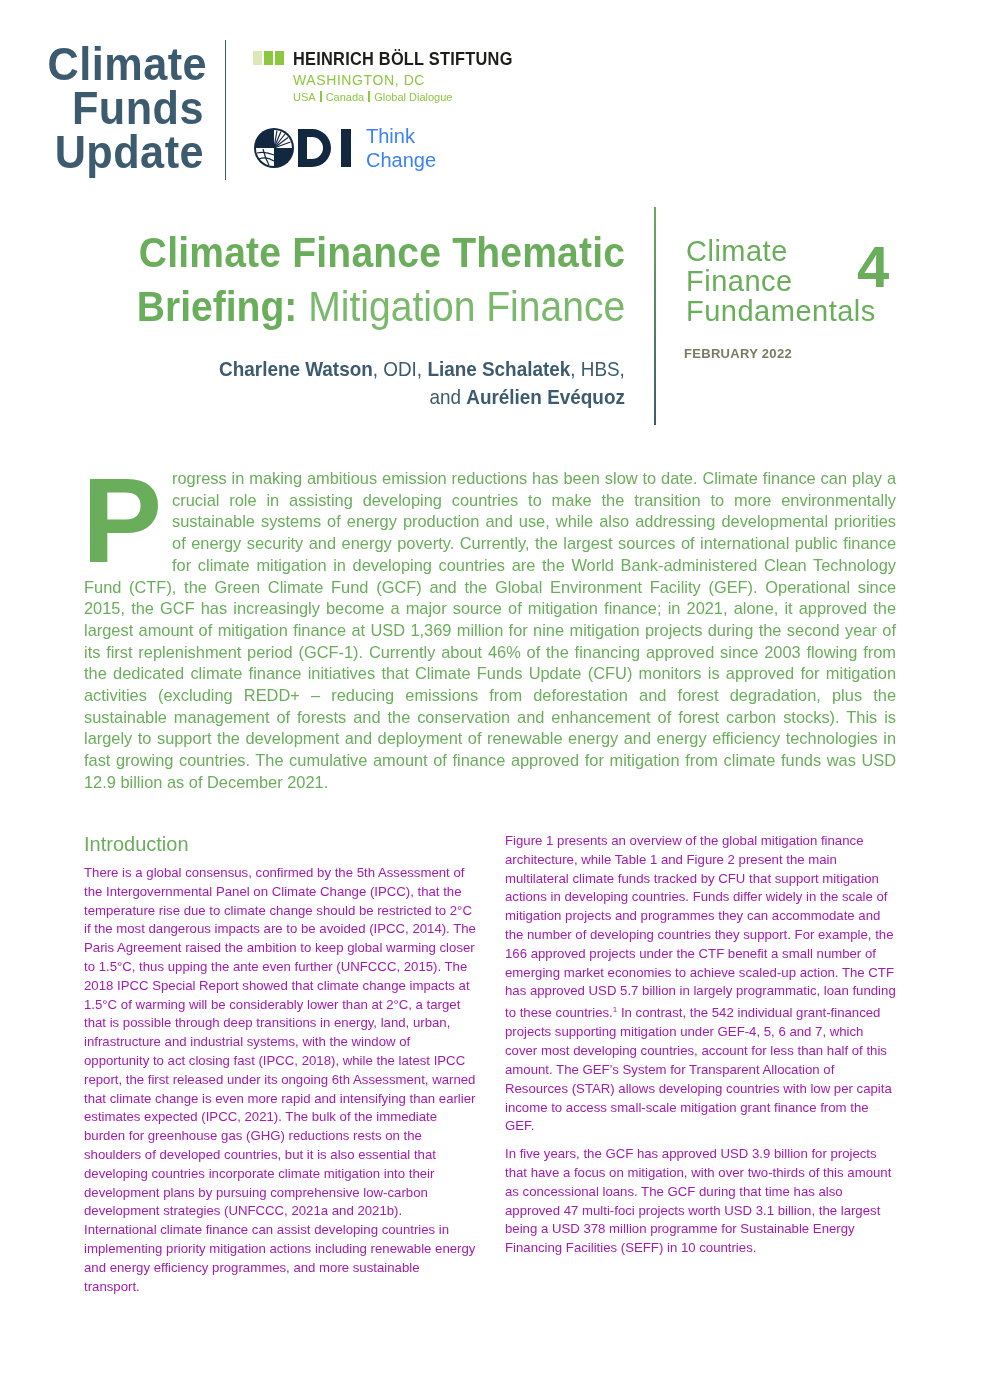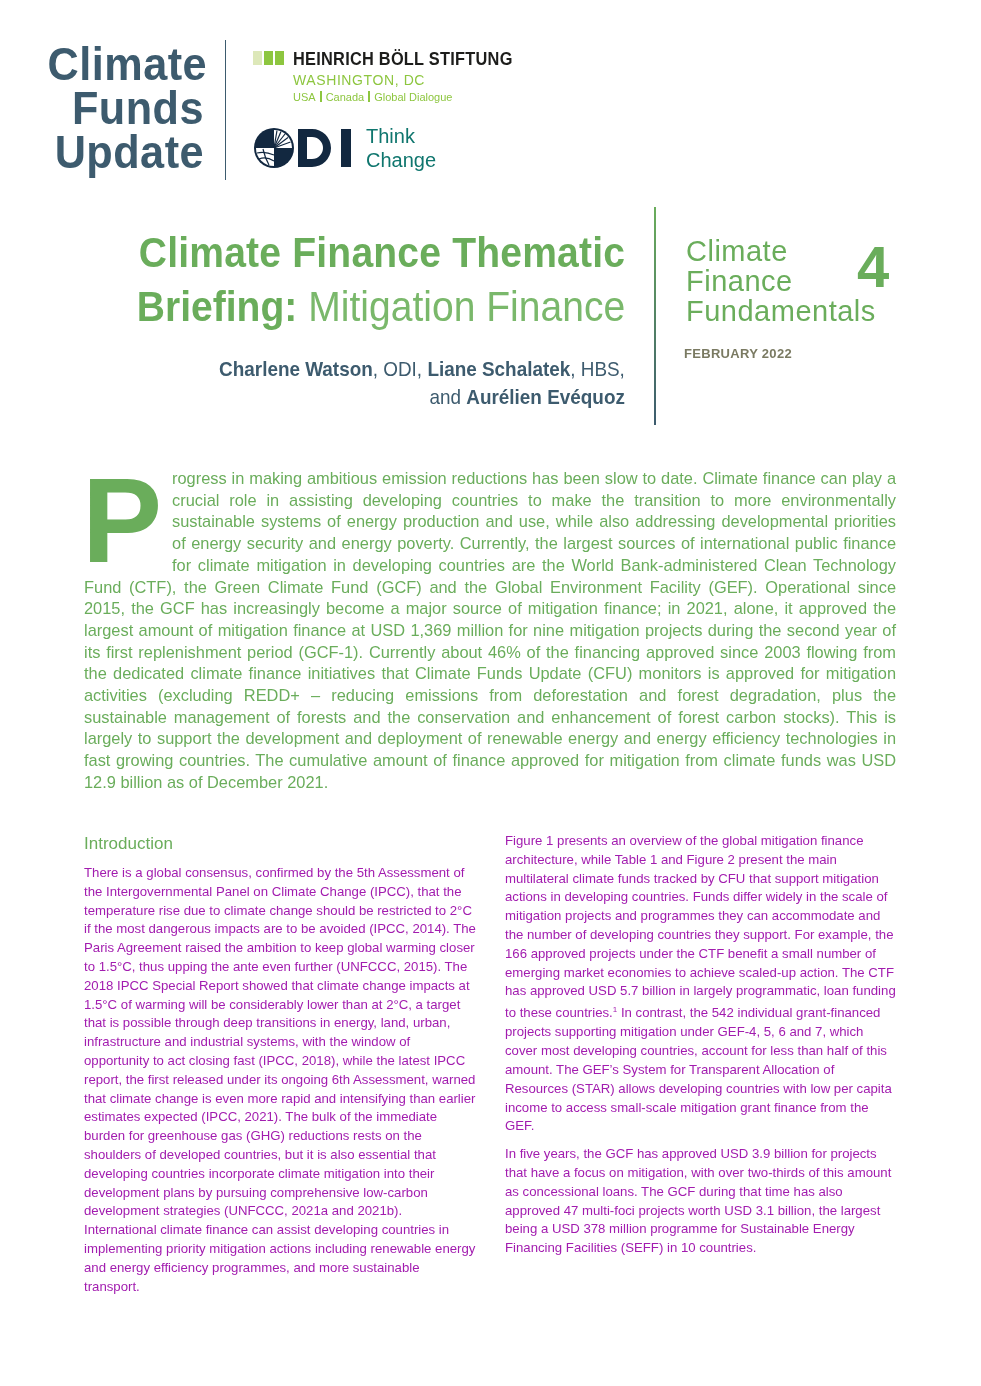--- a/index.html
+++ b/index.html
@@ -15,21 +15,21 @@
   .hbs { position: absolute; left: 253px; top: 48px; }
   .hbs-bars { position: absolute; left: 0; top: 3px; display: flex; gap: 2px; }
   .hbs-bars span { display: block; width: 9px; height: 14px; }
   .hbs-name { position: absolute; left: 40px; top: 0; white-space: nowrap; font-weight: 700; font-size: 19px; color: #1d1d1b; letter-spacing: 0.3px; transform: scaleX(0.86); transform-origin: left top; }
   .hbs-city { position: absolute; left: 40px; top: 24px; white-space: nowrap; font-weight: 400; font-size: 14px; color: #8dc63f; letter-spacing: 0.6px; }
   .hbs-regions { position: absolute; left: 40px; top: 43px; white-space: nowrap; font-size: 11px; color: #8dc63f; }
   .hbs-regions .sep { display: inline-block; width: 2px; height: 11px; background: #8dc63f; margin: 0 4px; vertical-align: -1px; }
 
   .odi { position: absolute; left: 253px; top: 125px; height: 44px; }
   .odi-mark { position: absolute; left: 0; top: 2px; }
-  .odi-think { position: absolute; left: 113px; top: -1px; font-size: 20px; line-height: 24px; color: #0f766e; white-space: nowrap; }
+  .odi-think { position: absolute; left: 113px; top: -1px; font-size: 20px; line-height: 24px; color: #3b82f6; white-space: nowrap; }
 
   
   .title { position: absolute; right: 356px; top: 226px; text-align: right; color: #6aad5b; white-space: nowrap; }
   .title .l1 { font-weight: 700; font-size: 42px; line-height: 54px; letter-spacing: 0.2px; transform: scaleX(0.93); transform-origin: right top; }
   .title .l2 { font-size: 42px; line-height: 54px; transform: scaleX(0.93); transform-origin: right top; }
   .title .l2 b { font-weight: 700; }
   .title .l2 .light { font-weight: 400; color: #7ab86b; }
 
   .authors { position: absolute; right: 356px; top: 355px; text-align: right; color: #3d5b6e; font-size: 21px; line-height: 28px; white-space: nowrap; transform: scaleX(0.9); transform-origin: right top; }
   .authors b { font-weight: 700; }
@@ -41,21 +41,21 @@
   .date { position: absolute; left: 684px; top: 346px; color: #7a7a62; font-size: 13px; font-weight: 700; letter-spacing: 0.3px; white-space: nowrap; }
 
   
   .lead { position: absolute; left: 84px; top: 468px; width: 812px; color: #6aad5b; font-size: 16.4px; line-height: 21.7px; text-align: justify; }
   .lead .dropcap { float: left; font-size: 120px; line-height: 96px; height: 104px; font-weight: 700; color: #6aad5b; margin: 4px 10px 0 -2px; font-family: "Liberation Sans", sans-serif; }
 
   
   .col { position: absolute; top: 832px; width: 393px; }
   .col.left { left: 84px; }
   .col.right { left: 505px; }
-  .col h2 { margin: 0 0 8px 0; font-weight: 400; color: #6aad5b; font-size: 17px; line-height: 24px; }
+  .col h2 { margin: 0 0 8px 0; font-weight: 400; color: #6aad5b; font-size: 20px; line-height: 24px; }
   .col p { margin: 0 0 9px 0; color: #a21caf; font-size: 13.2px; line-height: 18.8px; }
   .col p sup { font-size: 8px; }
 </style>
 </head>
 <body>
 
 <div class="cfu-logo">
   <div>Climate</div>
   <div>Funds</div>
   <div>Update</div>

